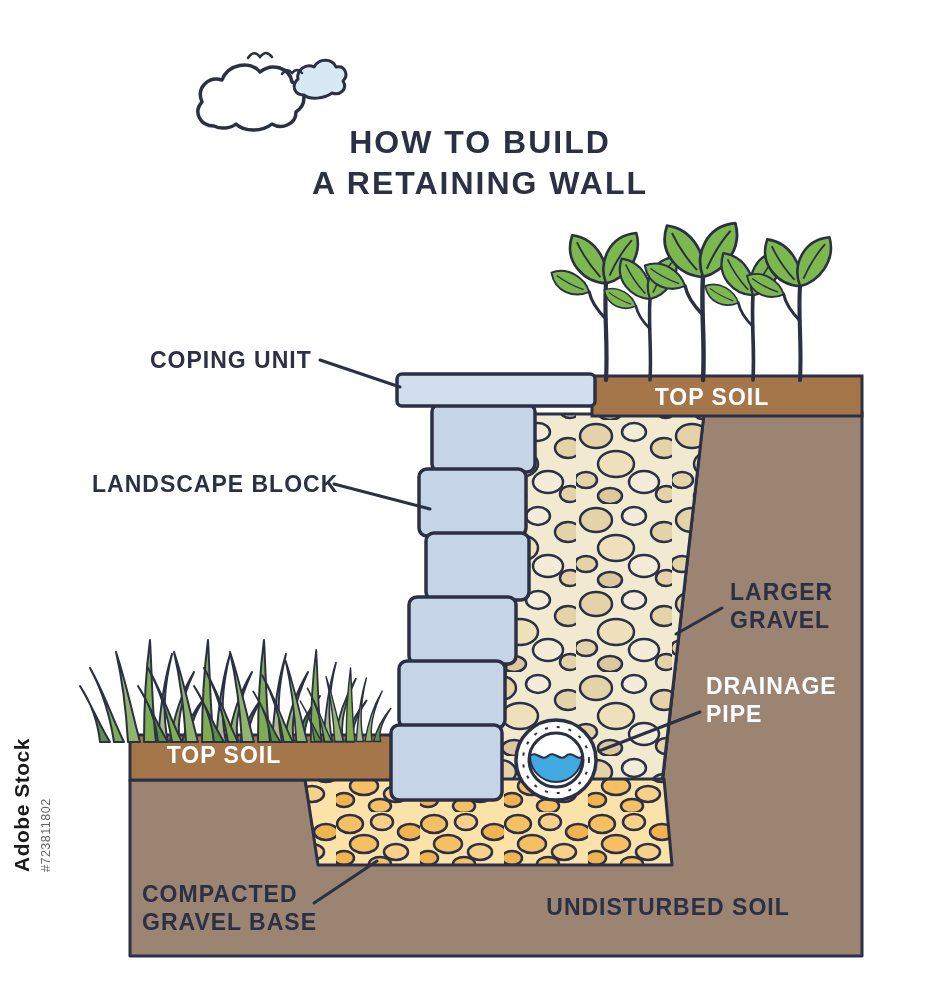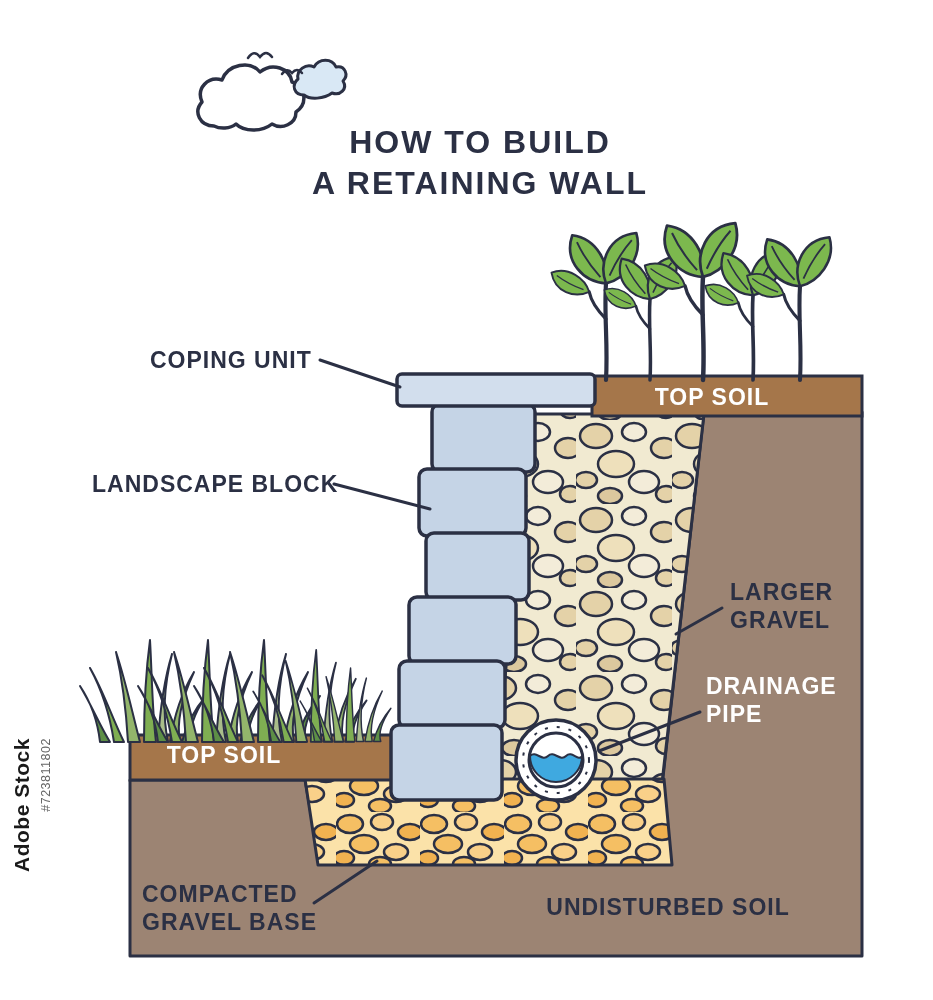--- a/index.html
+++ b/index.html
@@ -1,17 +1,17 @@
 <!DOCTYPE html>
 <html><head>
 <meta charset="utf-8">
 <style>
   html,body{margin:0;padding:0;background:#ffffff;}
   .canvas{position:relative;width:933px;height:1000px;background:#ffffff;overflow:hidden;
-          font-family:"Liberation Sans",sans-serif;text-align:right;}
+          font-family:"Liberation Sans",sans-serif;}
   svg{position:absolute;left:0;top:0;font-family:"Liberation Sans",sans-serif;}
   .t-title{font-weight:700;font-size:32px;letter-spacing:2px;fill:#2b3044;text-anchor:middle;}
   .lbl{font-weight:700;font-size:23px;letter-spacing:1px;fill:#2b3044;}
   .lbl-w{fill:#ffffff;}
   .mid{text-anchor:middle;}
   .blade{stroke:#2b3044;stroke-width:2;stroke-linejoin:round;}
   .g1{fill:#7fae52;} .g2{fill:#93b56b;} .g3{fill:#5d8f46;} .g4{fill:#a9bd8a;}
   .leader{stroke:#2b3044;stroke-width:3;stroke-linecap:round;}
   .watermark{position:absolute;left:10px;top:872px;transform-origin:0 0;transform:rotate(-90deg);
              display:flex;flex-direction:column;gap:5px;}

